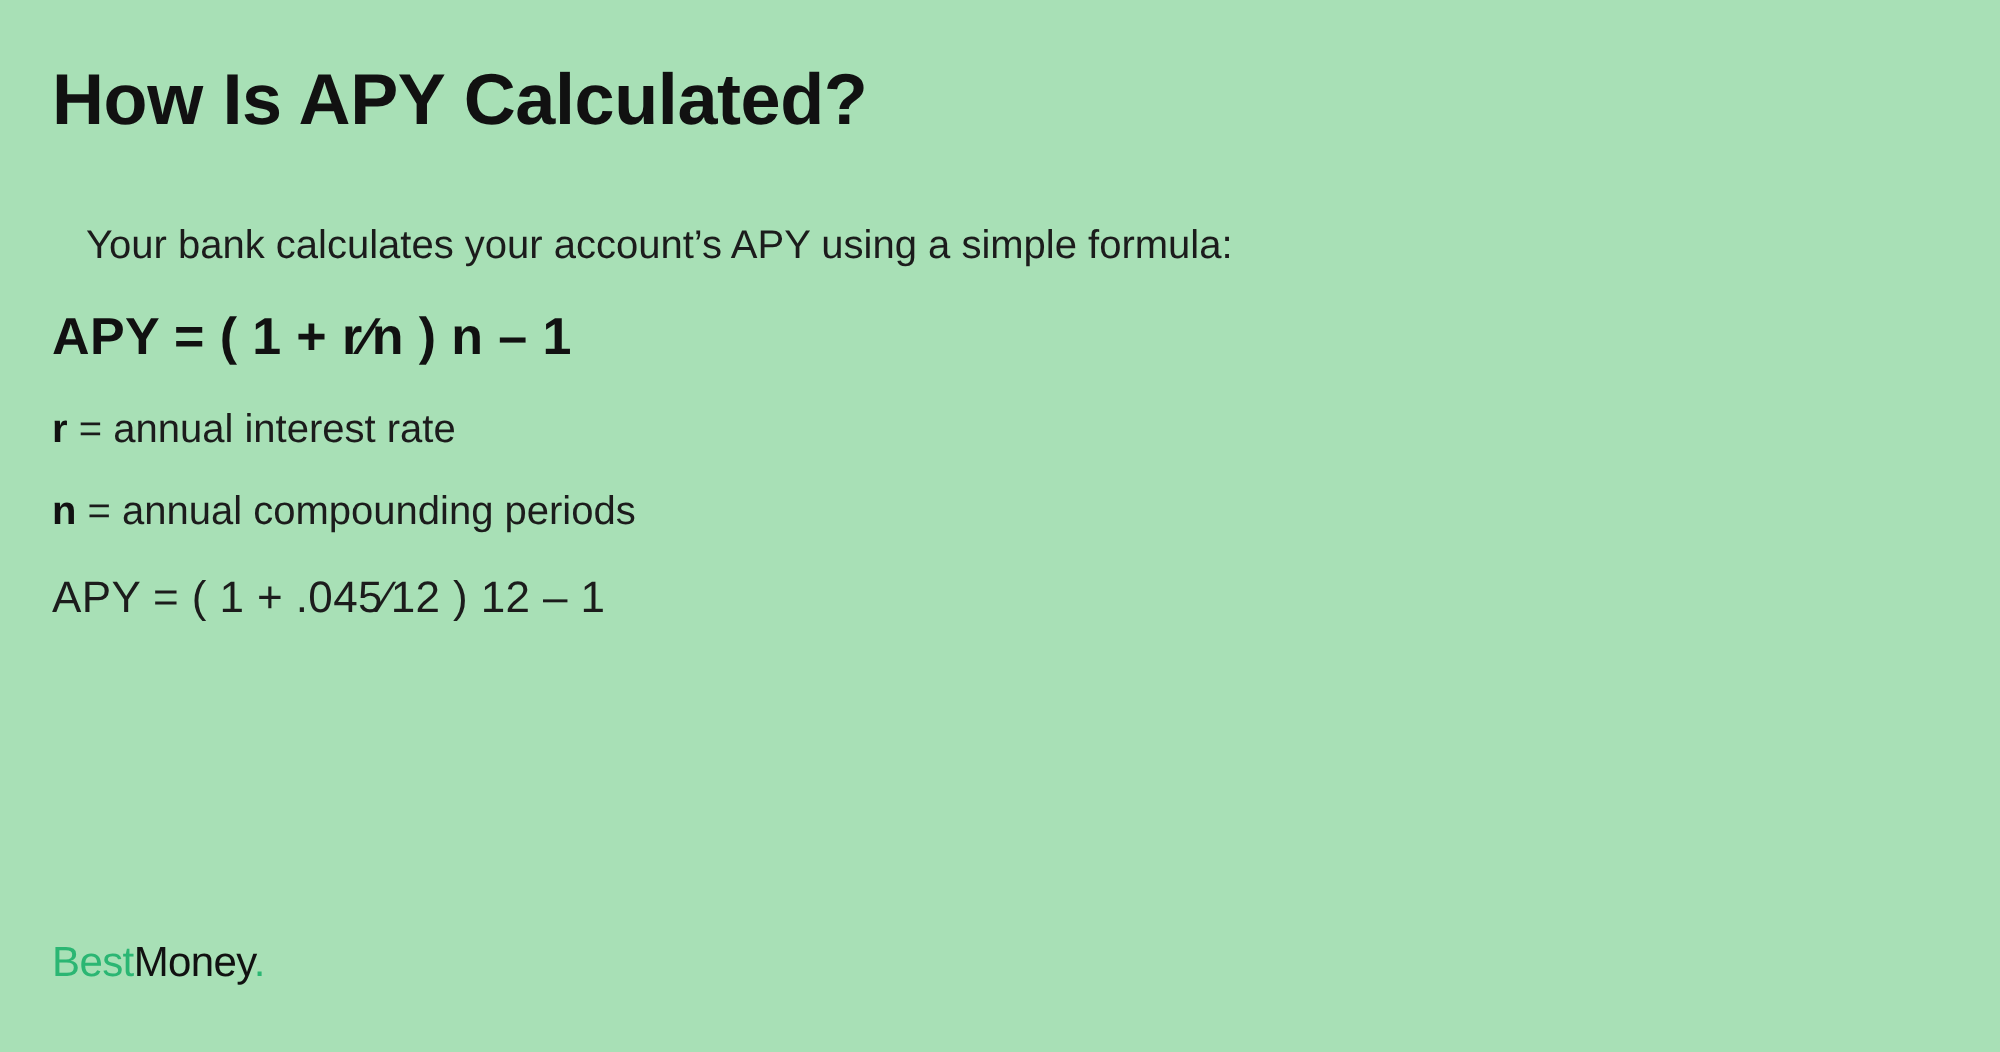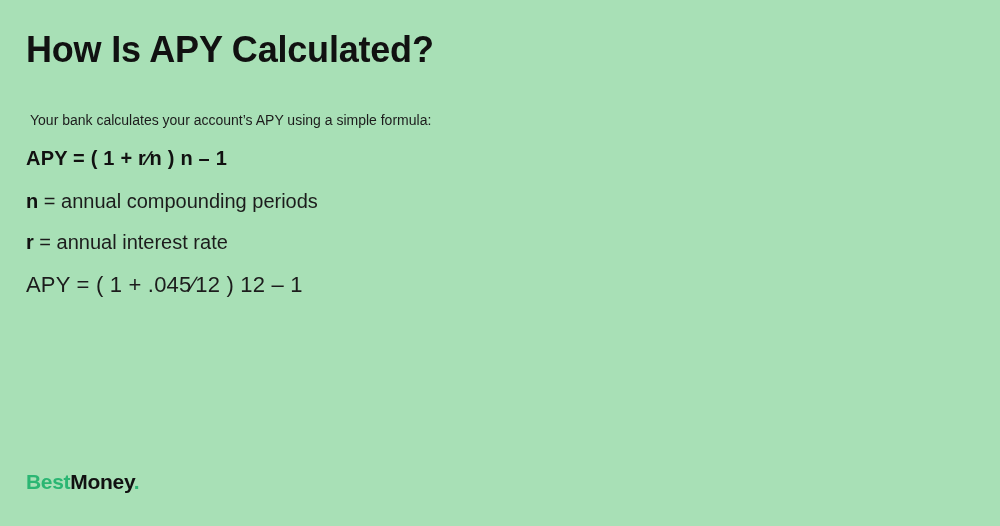--- a/index.html
+++ b/index.html
@@ -27,31 +27,31 @@
     font-weight: bold;
     letter-spacing: -0.2px;
     color: #111111;
     margin: 0 0 42px 0;
     line-height: 1.2;
   }
   .body-block {
     display: block;
   }
   .line {
-    font-size: 14px;
+    font-size: 20px;
     line-height: 1.0;
     color: #1c1c1c;
-    margin: 0 0 18px 4px;
+    margin: 0 0 18px 17px;
     white-space: pre-wrap;
   }
   .line.intro {
     margin-bottom: 20px;
   }
   .formula {
-    font-size: 20px;
+    font-size: 26px;
     font-weight: bold;
     color: #111111;
     margin: 0 0 20px 0;
     letter-spacing: 0.2px;
   }
   .def {
     font-size: 20px;
     margin: 0 0 18px 0;
     color: #1c1c1c;
   }
@@ -68,21 +68,21 @@
     font-size: 22px;
     margin: 0 0 17px 0;
     color: #1c1c1c;
     letter-spacing: 0.2px;
   }
   .logo {
     position: absolute;
     left: 26px;
     bottom: 32px;
     font-size: 21px;
-    font-weight: bold;
+    font-weight: normal;
     letter-spacing: -0.3px;
   }
   .logo .best {
     color: #2bb673;
   }
   .logo .money {
     color: #111111;
   }
   .logo .dot {
     color: #2bb673;
@@ -95,25 +95,25 @@
 
   <h1 class="title">How Is APY Calculated?</h1>
 
   <div class="body-block">
 
     <p class="line intro">Your bank calculates your account’s APY using a simple formula:</p>
 
     <p class="formula">APY = ( 1 + r∕n ) n – 1</p>
 
     <p class="def">
-      <span class="sym">n</span><span> = annual compounding periods</span>
+      <span class="sym">r</span><span> = annual interest rate</span>
     </p>
 
     <p class="def">
-      <span class="sym">r</span><span> = annual interest rate</span>
+      <span class="sym">n</span><span> = annual compounding periods</span>
     </p>
 
 
 
     <p class="calc">APY = ( 1 + .045∕12 ) 12 – 1</p>
 
 
   </div>
 
   <div class="logo">

